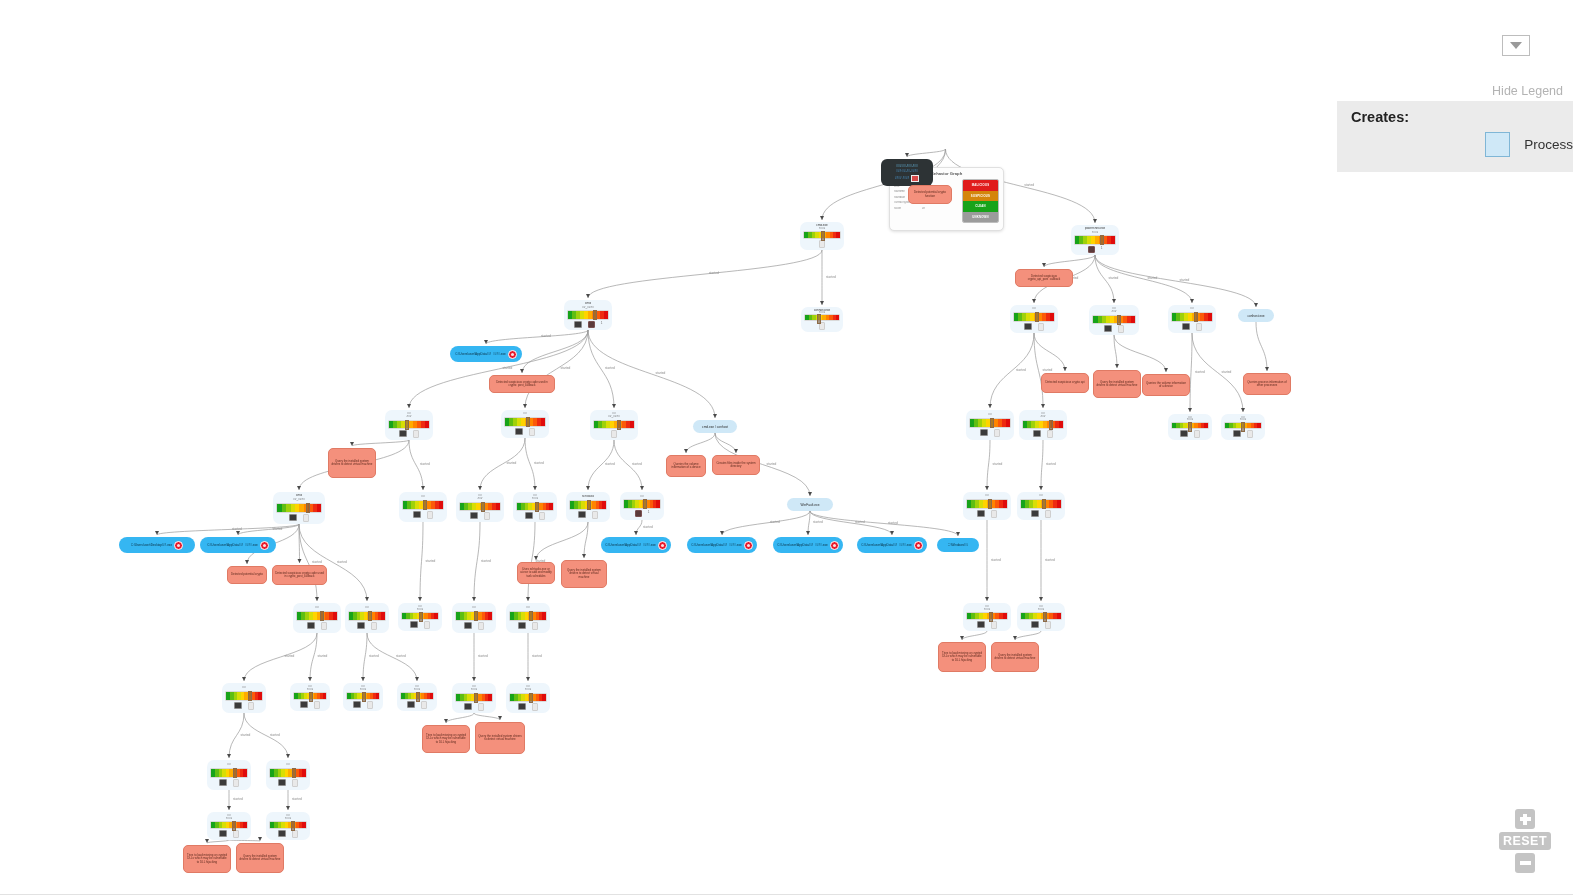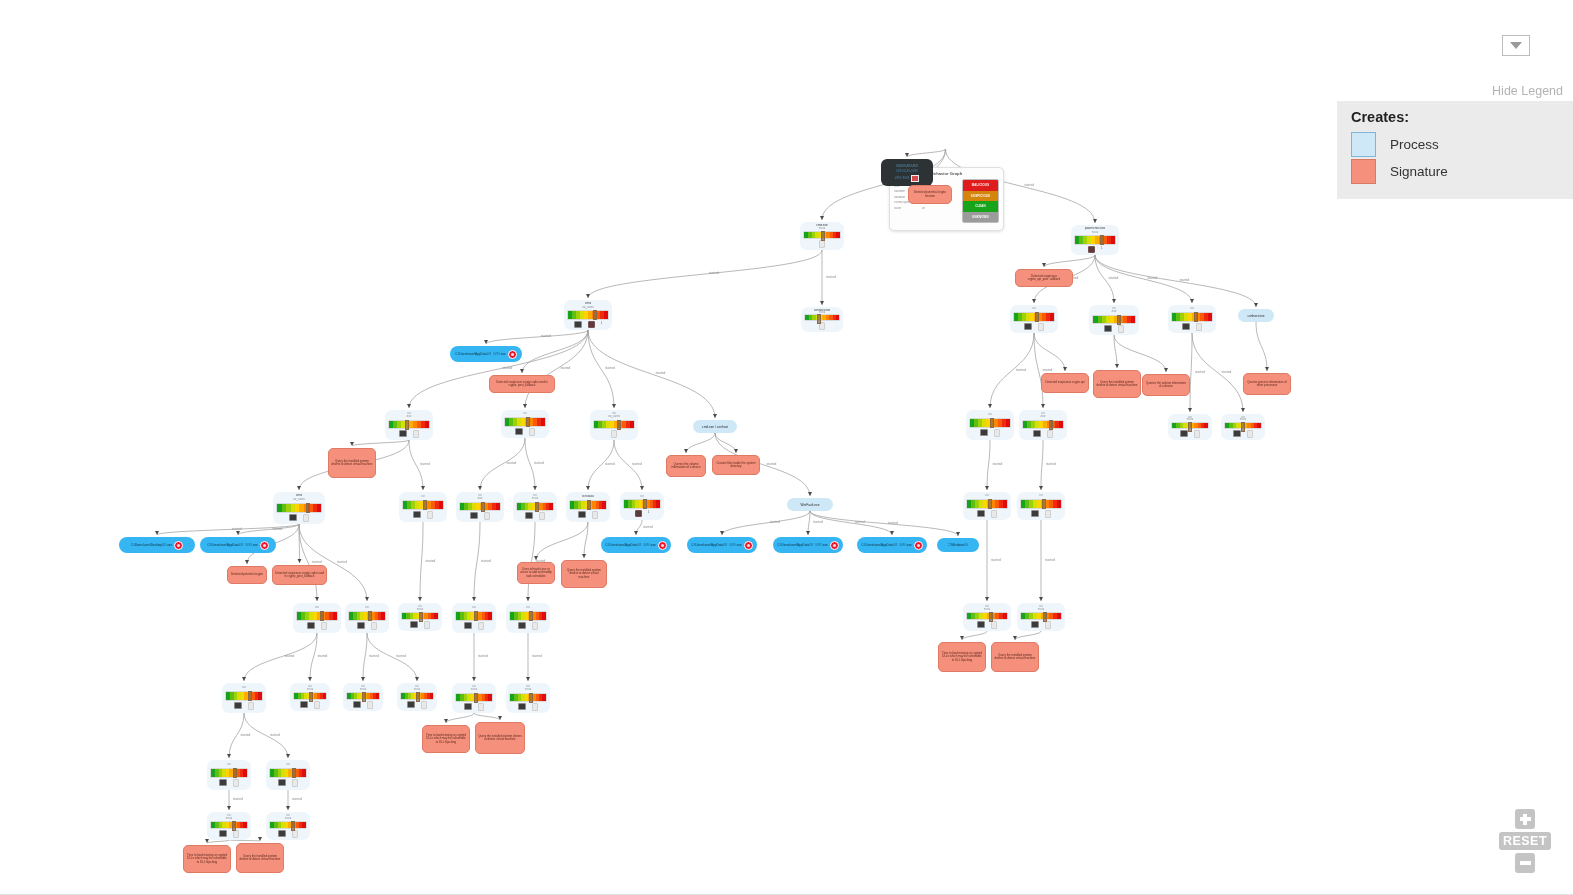--- a/index.html
+++ b/index.html
@@ -119,21 +119,21 @@
   
   #hide-legend{
     position:absolute;right:10px;top:84px;font-size:12.5px;color:#b3b3b3;
     cursor:pointer;z-index:6;
   }
   #legend{
     position:absolute;left:1337px;top:101px;width:236px;
     background:#ebebeb;padding:8px 0 14px 0;z-index:5;
   }
   #legend h3{margin:0 0 6px 14px;font-size:14.5px;color:#222;}
-  .lrow{display:flex;align-items:center;height:27px;padding-left:14px;}
+  .lrow{display:flex;align-items:center;height:27px;padding-left:14px;justify-content:flex-end;}
   .lrow .sw{width:23px;height:23px;margin-right:14px;flex:0 0 auto;}
   .lrow .lbl{font-size:13.5px;color:#333;}
   .sw.process{background:#cfe8f7;border:1px solid #7fb6d6;}
   .sw.signature{background:#f4907c;border:1px solid #d97a66;}
   .sw.createdfile{background:#35b6f2;border:1px solid #1f93c9;}
   .sw.dnsip{background:#35393b;border:1px solid #24282a;}
   .sw.svgwrap{display:flex;align-items:center;justify-content:center;}
   
   #zoomctl{position:absolute;right:18px;bottom:22px;width:60px;text-align:center;z-index:6;}
   #zoomctl .zb{
@@ -807,24 +807,20 @@
 </div>
 
 <div id="hide-legend">Hide Legend</div>
 <div id="legend">
   <h3>Creates:</h3>
   <div id="legend-rows">
       <div class="lrow">
         <div class="sw process"></div>
         <div class="lbl">Process</div>
       </div>
-      <div class="lrow">
-        <div class="sw signature"></div>
-        <div class="lbl">Signature</div>
-      </div>
     </div>
 </div>
 
 <div id="zoomctl">
   <div class="zb plus"></div>
   <div id="reset-btn">RESET</div>
   <div class="zb minus"></div>
 </div>
 <div id="bottomline"></div>
 

